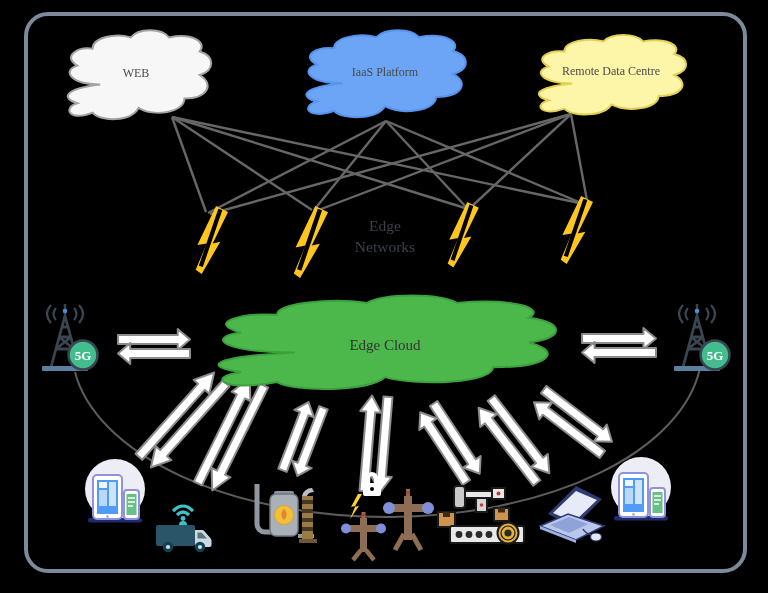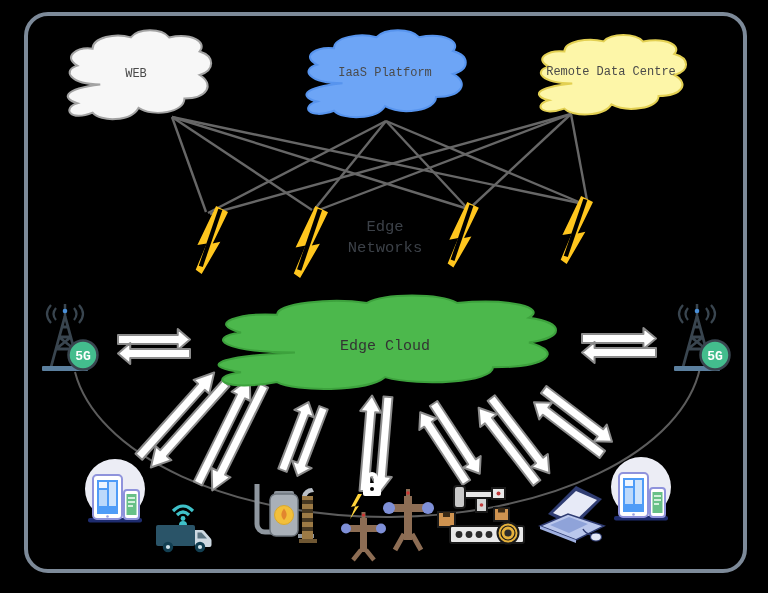--- a/index.html
+++ b/index.html
@@ -1,17 +1,17 @@
 <!DOCTYPE html>
 <html style="--background: #000000; --frame-border: #7d8a99; --web-fill: #f7f7f7; --web-stroke: #a3a3a3; --iaas-fill: #6da5f6; --iaas-stroke: #5794ee; --remote-fill: #fdf6a8; --remote-stroke: #e3d052; --edge-fill: #4cb84c; --edge-stroke: #3da23d; --cloud-label: #4a4a4a; --edge-cloud-label: #333333; --networks-label: #3c4148; --connector: #676767; --arc: #5c5c5c; --arrow-fill: #ffffff; --arrow-stroke: #8c8c8c; --bolt-yellow: #ffc61e; --tower-dark: #39454f; --badge-green: #43bd8d; --badge-text: #ffffff; --base-steel: #5b7f9e;"><head>
 <meta charset="utf-8">
 <style>
   html,body{margin:0;padding:0;background:#000;}
   .stage{position:relative;width:768px;height:593px;background:var(--background,#000);
-         font-family:Liberation Mono, monospace;overflow:hidden;}
+         font-family:Liberation Serif, serif;overflow:hidden;}
   svg{display:block;}
   .frame{fill:none;stroke:var(--frame-border,#7d8a99);stroke-width:4;}
   .conn{stroke:var(--connector,#676767);stroke-width:2.4;}
   .arc-line{fill:none;stroke:var(--arc,#5c5c5c);stroke-width:2;}
   .cloud{stroke-width:2;}
   .cloud-web{fill:var(--web-fill,#f7f7f7);stroke:var(--web-stroke,#a3a3a3);}
   .cloud-iaas{fill:var(--iaas-fill,#6da5f6);stroke:var(--iaas-stroke,#5794ee);}
   .cloud-remote{fill:var(--remote-fill,#fdf6a8);stroke:var(--remote-stroke,#e3d052);}
   .cloud-edge{fill:var(--edge-fill,#4cb84c);stroke:var(--edge-stroke,#3da23d);}
   .cloud-label{font-size:12px;fill:var(--cloud-label,#4a4a4a);text-anchor:middle;}

